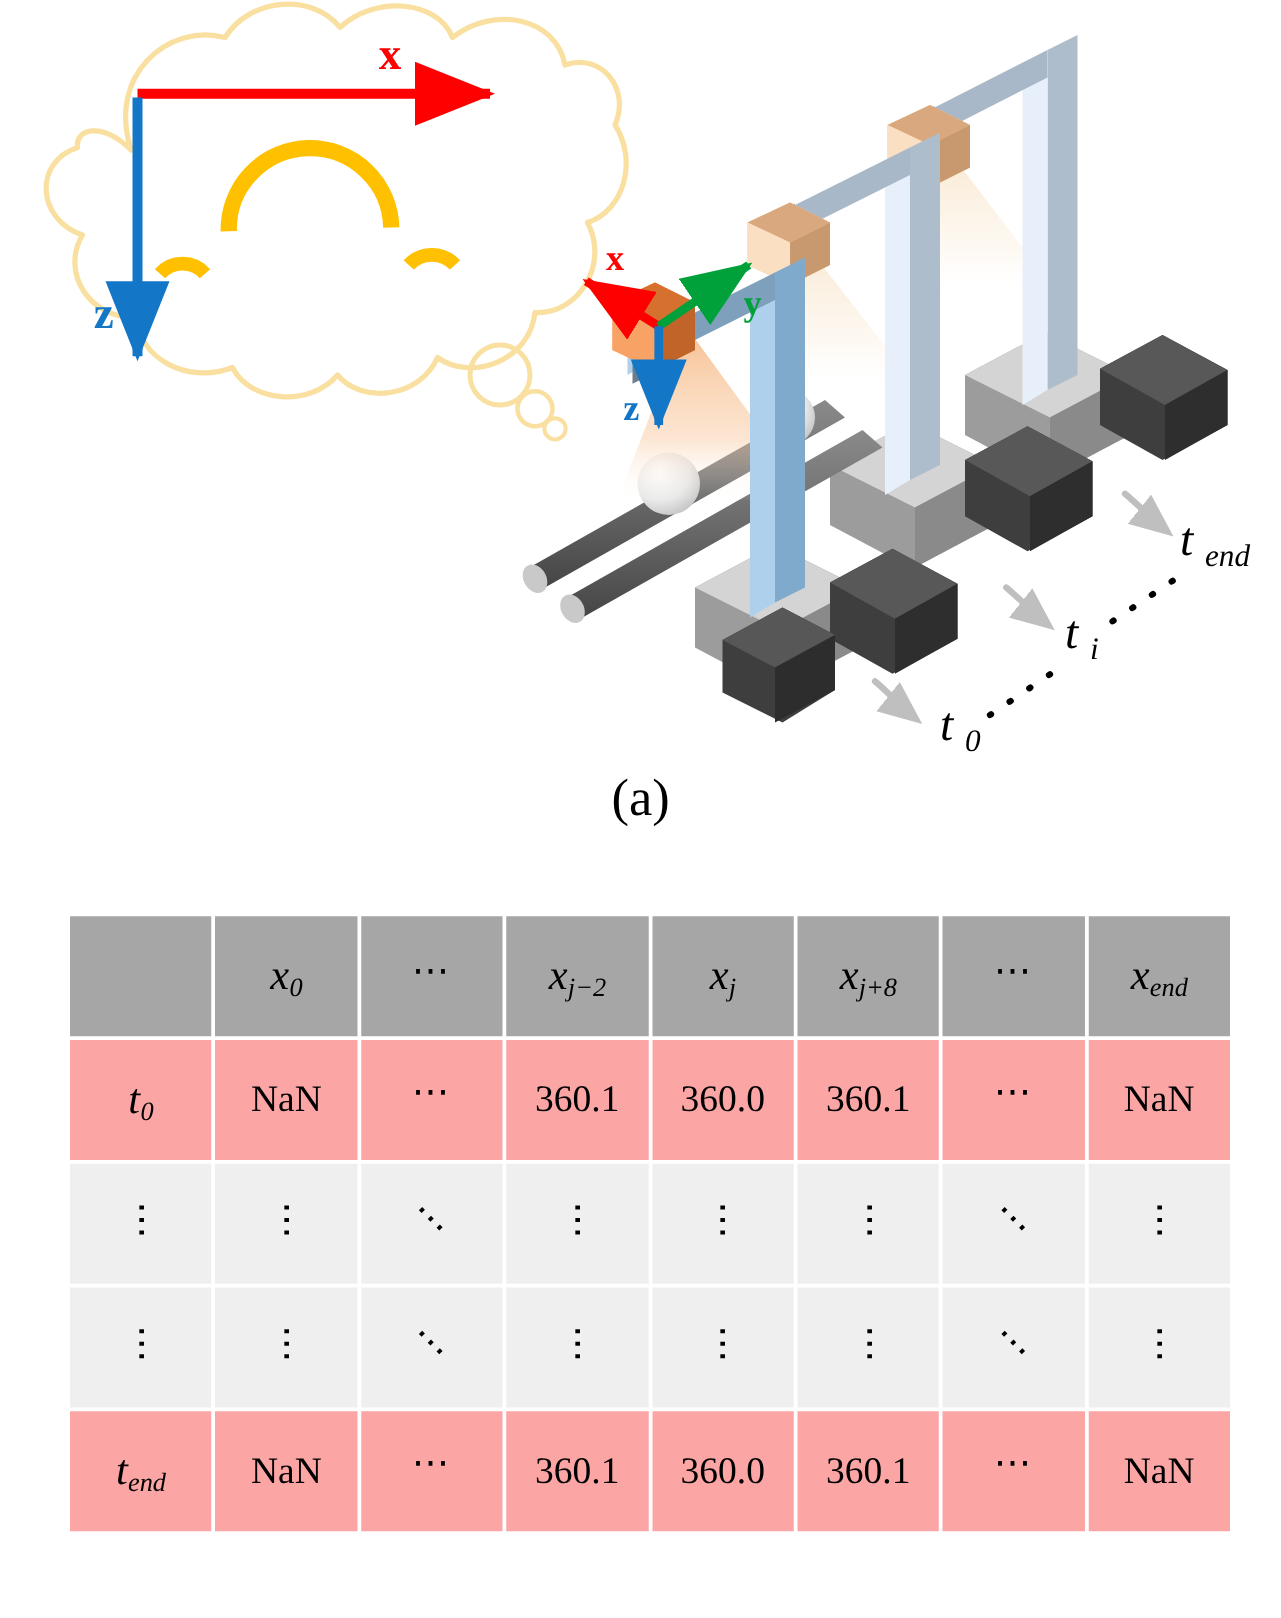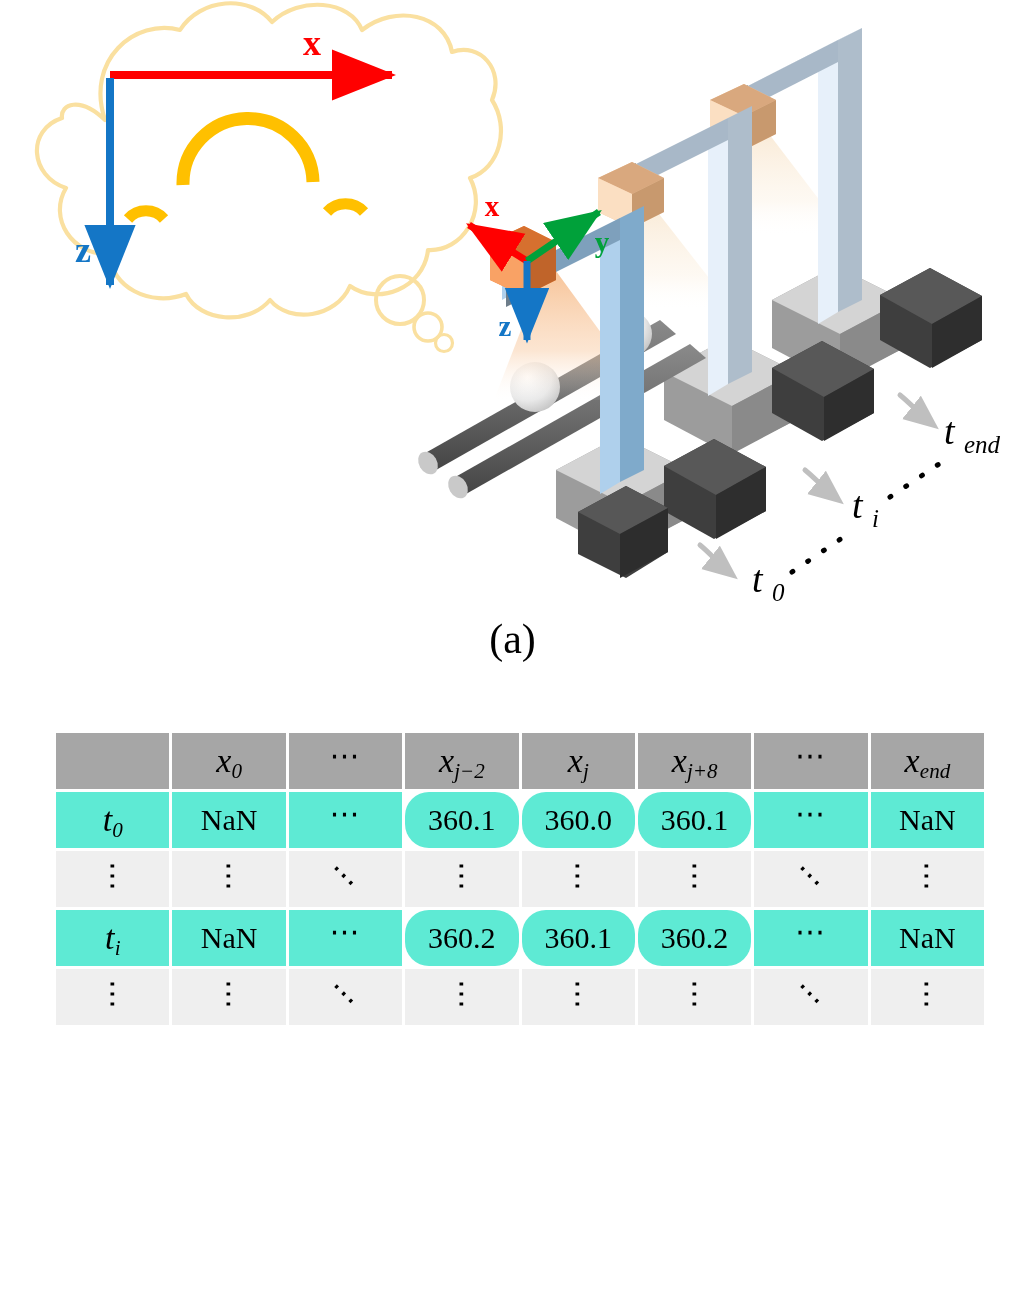--- a/index.html
+++ b/index.html
@@ -53,36 +53,36 @@
     position: absolute;
     left: 53px;
     top: 15px;
     width: 934px;
     border-collapse: separate;
     border-spacing: 3px 3px;
     table-layout: fixed;
   }
   table.data-table td,
   table.data-table th {
-    height: 56px;
+    height: 72px;
     text-align: center;
     vertical-align: middle;
     font-family: "Liberation Serif", serif;
     font-weight: normal;
-    padding: 0;
+    padding: 12px;
     overflow: hidden;
     white-space: nowrap;
   }
   thead th {
     background: #a6a6a6;
     font-size: 32px;
     color: #000;
   }
   tbody tr.row-data td {
-    background: #5eead4;
+    background: #fca5a5;
     font-size: 30px;
     color: #000;
   }
   tbody tr.row-dots td {
     background: #efefef;
     font-size: 30px;
     color: #000;
   }
   
   .mathvar {
@@ -117,21 +117,21 @@
   }
   .ddots {
     font-size: 30px;
     line-height: 1;
     display: inline-block;
     transform: rotate(45deg);
     letter-spacing: 2px;
     position: relative;
     top: -3px;
   }
-  .numcell { font-family: "Liberation Serif", serif; font-size: 31px; border-radius: 24px; }
+  .numcell { font-family: "Liberation Serif", serif; font-size: 31px; }
   .nancell { font-family: "Liberation Serif", serif; font-size: 31px; }
   col.c0 { width: 100px; }
   col.cx { width: 100px; }
 </style>
 </head>
 <body>
 
 <div id="figure-root">
 
   <div id="panel-a">
@@ -389,43 +389,43 @@
           <td><span class="vdots">⋯</span></td>
           <td><span class="vdots">⋯</span></td>
           <td><span class="ddots">⋯</span></td>
           <td><span class="vdots">⋯</span></td>
           <td><span class="vdots">⋯</span></td>
           <td><span class="vdots">⋯</span></td>
           <td><span class="ddots">⋯</span></td>
           <td><span class="vdots">⋯</span></td>
         </tr>
 
+
+        <tr class="row-dots">
+          <td><span class="vdots">⋯</span></td>
+          <td><span class="vdots">⋯</span></td>
+          <td><span class="ddots">⋯</span></td>
+          <td><span class="vdots">⋯</span></td>
+          <td><span class="vdots">⋯</span></td>
+          <td><span class="vdots">⋯</span></td>
+          <td><span class="ddots">⋯</span></td>
+          <td><span class="vdots">⋯</span></td>
+        </tr>
+
         <tr class="row-data">
           <td>
-            <span class="mathvar"><span>t</span><sub>i</sub></span>
+            <span class="mathvar"><span>t</span><sub>end</sub></span>
           </td>
           <td class="nancell">NaN</td>
           <td><span class="hdots">⋯</span></td>
-          <td class="numcell">360.2</td>
           <td class="numcell">360.1</td>
-          <td class="numcell">360.2</td>
+          <td class="numcell">360.0</td>
+          <td class="numcell">360.1</td>
           <td><span class="hdots">⋯</span></td>
           <td class="nancell">NaN</td>
         </tr>
 
-        <tr class="row-dots">
-          <td><span class="vdots">⋯</span></td>
-          <td><span class="vdots">⋯</span></td>
-          <td><span class="ddots">⋯</span></td>
-          <td><span class="vdots">⋯</span></td>
-          <td><span class="vdots">⋯</span></td>
-          <td><span class="vdots">⋯</span></td>
-          <td><span class="ddots">⋯</span></td>
-          <td><span class="vdots">⋯</span></td>
-        </tr>
-
-
       </tbody>
     </table>
 
   </div>
 
 </div>
 
 </body></html>

